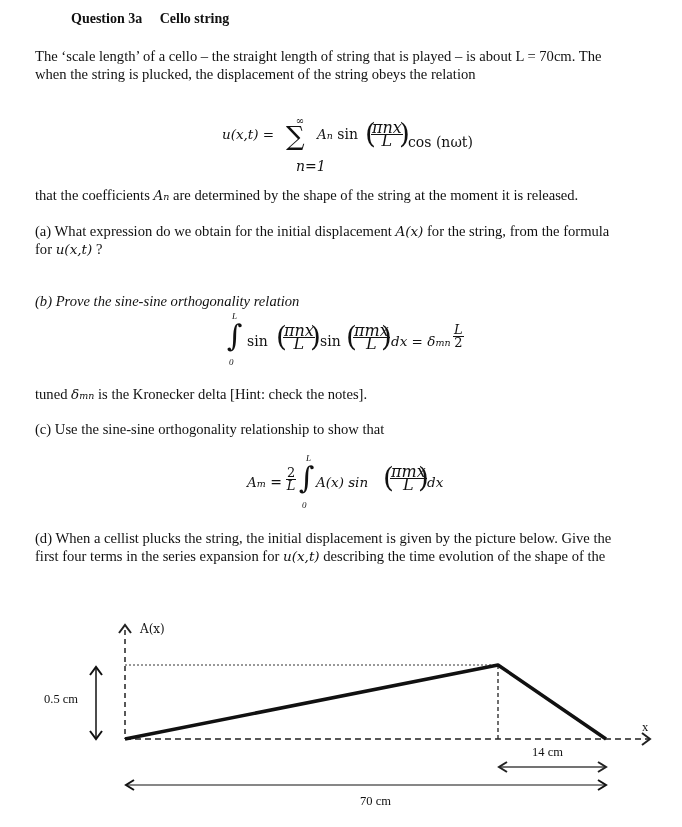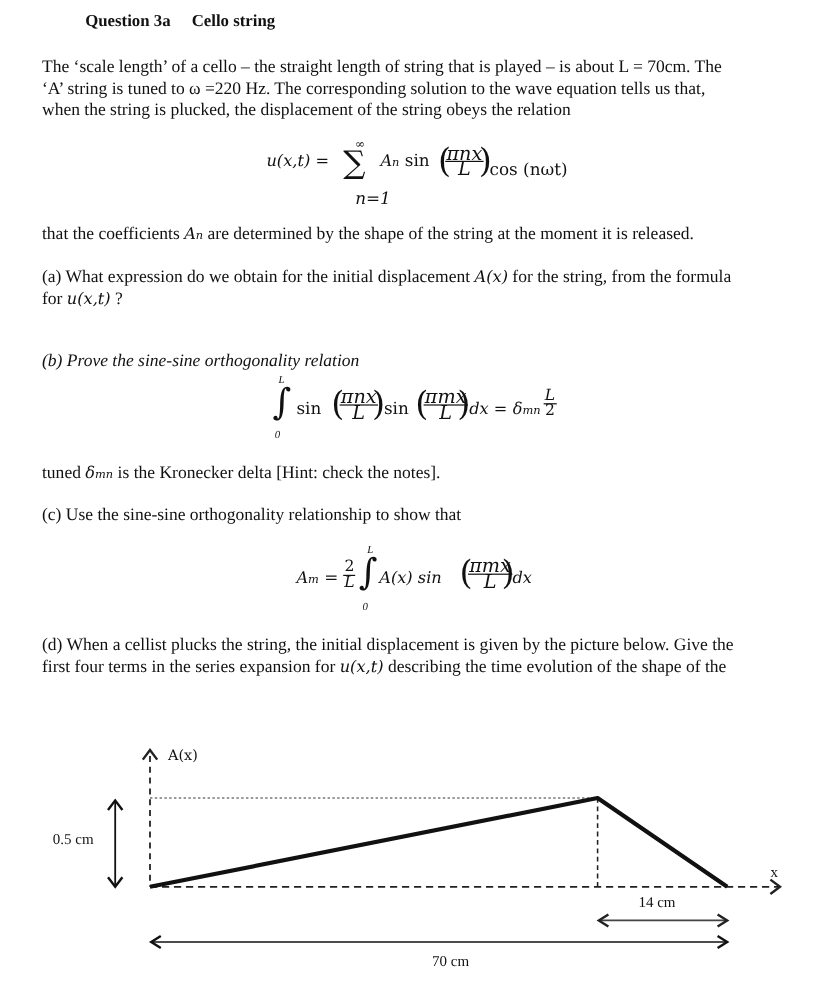--- a/index.html
+++ b/index.html
@@ -21,21 +21,20 @@
 </head>
 <body>
 
 <div class="title">
   <span>Question 3a</span>
   <span>Cello string</span>
 </div>
 
 <div class="p" style="top:47px;">
   <div>The ‘scale length’ of a cello – the straight length of string that is played – is about L = 70cm.  The</div>
-  <div>‘A’ string is tuned to ω =220 Hz.  The corresponding solution to the wave equation tells us that,</div>
   <div>when the string is plucked, the displacement of the string obeys the relation</div>
 </div>
 
 <div class="eq" style="left:222px; top:126px;">
   <span class="m">u(x,t) =</span>
 </div>
 <div class="abs" style="left:290px; top:115px; width:20px; text-align:center; font-size:10px; font-family:'DejaVu Serif',serif;">∞</div>
 <div class="abs" style="left:286px; top:121px; font-size:26px; font-family:'DejaVu Serif',serif;">∑</div>
 <div class="abs" style="left:296px; top:158px; font-size:14px; font-family:'DejaVu Serif',serif; font-style:italic;">n=1</div>
 <div class="eq" style="left:317px; top:126px;">

